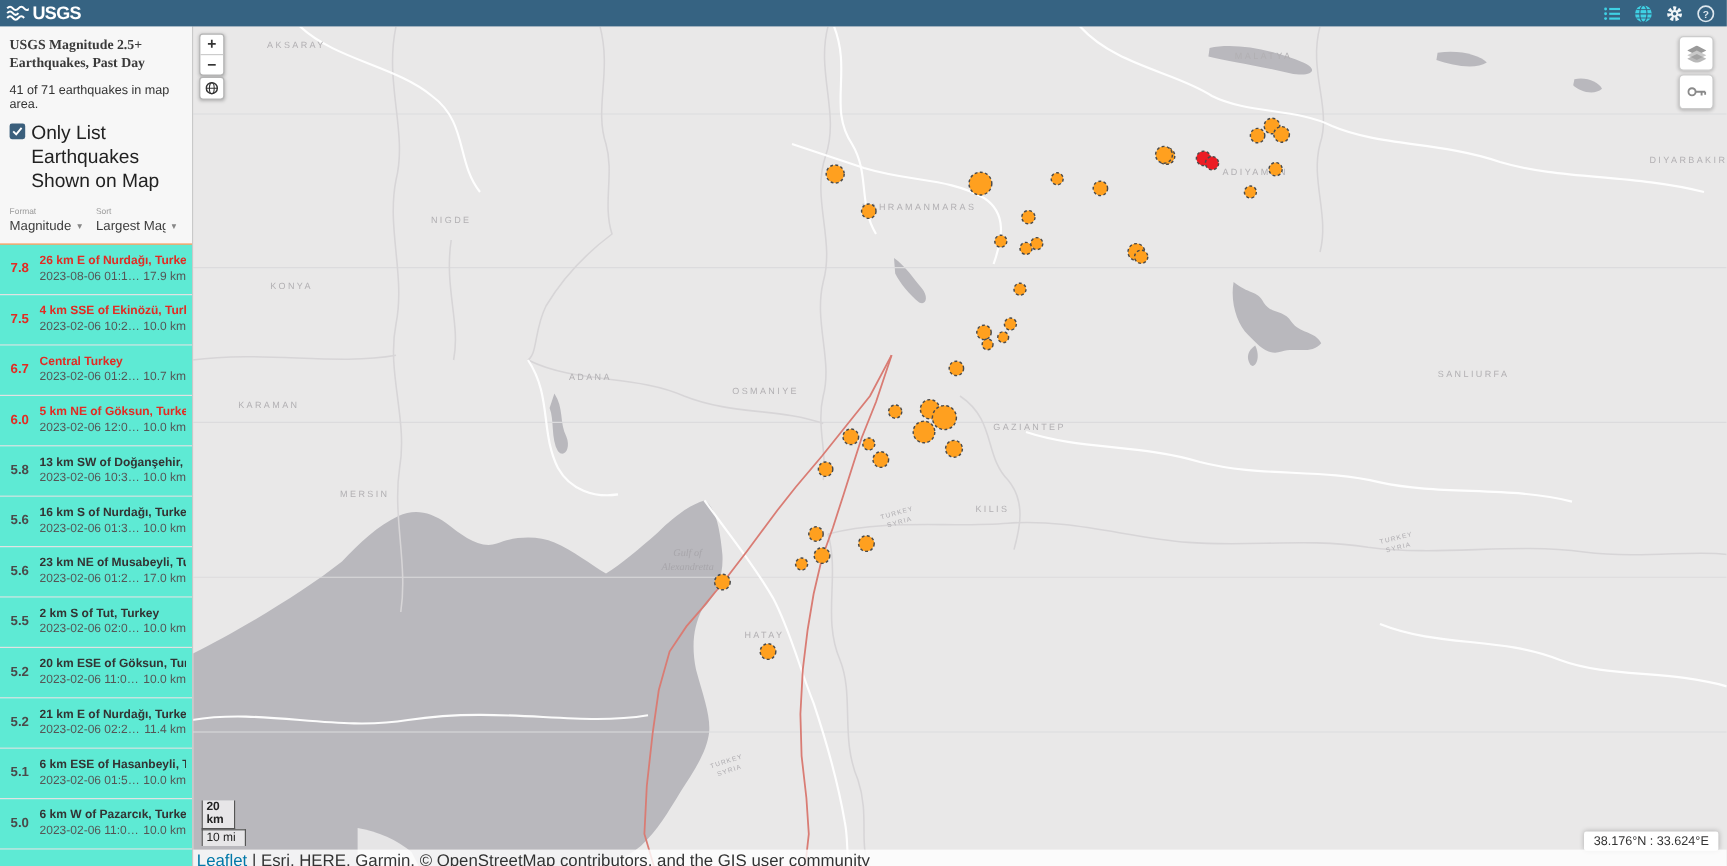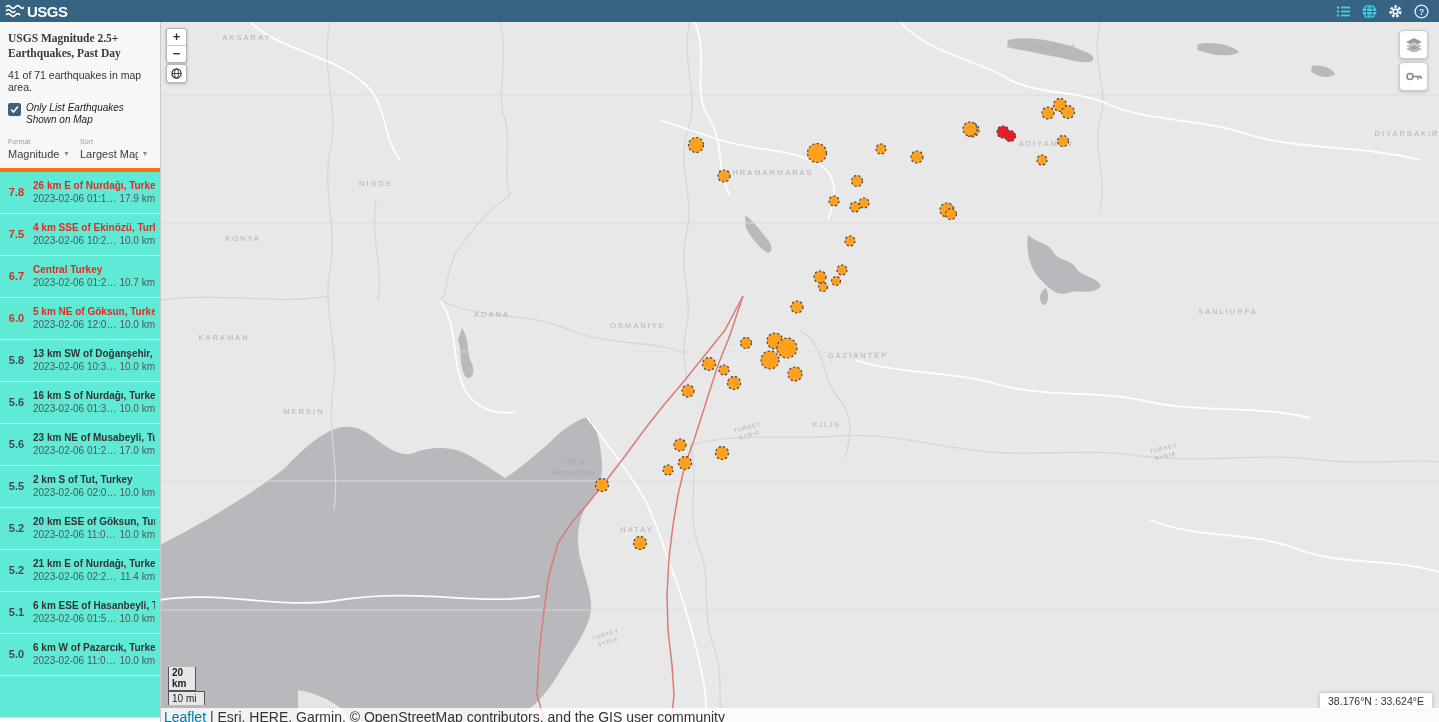--- a/index.html
+++ b/index.html
@@ -11,25 +11,25 @@
           display:flex;align-items:center;}
   .logo{display:flex;align-items:center;margin-left:5px;color:#fff;font-weight:bold;
         font-size:15px;letter-spacing:-0.5px;}
   .logo svg{margin-right:3px;}
   .topbar-icons{margin-left:auto;margin-right:10px;display:flex;gap:11px;align-items:center;}
   .tb-icon{width:15px;height:15px;display:block;cursor:pointer;}
 
   
   .sidebar{position:absolute;top:22px;left:0;width:160px;bottom:0;background:#fff;
            border-right:1px solid #c9c9c9;z-index:50;overflow:hidden;}
-  .sb-header{background:#f7f7f7;padding:9px 8px 8px 8px;border-bottom:4px solid #f97316;}
+  .sb-header{background:#f7f7f7;padding:9px 8px 8px 8px;border-bottom:1px solid #f97316;}
   .sb-title{font-family:"Liberation Serif",serif;font-weight:bold;font-size:11.5px;
             color:#3a3a3a;line-height:1.3;}
   .sb-count{font-size:10.5px;color:#333;margin-top:8px;}
-  .sb-check{display:flex;margin-top:9px;gap:5px;font-size:10px;color:#222;line-height:1.25;font-style:italic;}
+  .sb-check{display:flex;margin-top:9px;gap:5px;font-size:16px;color:#222;line-height:1.25;}
   .checkbox{width:13px;height:13px;background:#3b5f7c;border-radius:2px;flex:none;margin-top:1px;
             display:flex;align-items:center;justify-content:center;cursor:pointer;}
   .sb-selects{display:flex;margin-top:11px;}
   .sel{cursor:pointer;}
   .sel-label{font-size:7px;color:#9a9a9a;margin-bottom:3px;}
   .sel-value{font-size:11px;color:#3c3c3c;display:flex;align-items:center;}
   .caret{font-size:8px;color:#888;margin-left:5px;}
   .sel-format{width:72px;}
   .sel-sort{flex:1;min-width:0;}
   .sel-sort .sel-value span{white-space:nowrap;overflow:hidden;max-width:58px;display:inline-block;}
@@ -147,21 +147,21 @@
         </div>
       </div>
     </div>
   </div>
   <div class="list" id="quake-list">
       <div class="row red">
         <div class="row-mag">7.8</div>
         <div class="row-main">
           <div class="row-title">26 km E of Nurdağı, Turkey</div>
           <div class="row-sub">
-            <span>2023-02-06 01:1…</span>
+            <span>2023-08-06 01:1…</span>
             <span>17.9 km</span>
           </div>
         </div>
       </div>
       <div class="row red">
         <div class="row-mag">7.5</div>
         <div class="row-main">
           <div class="row-title">4 km SSE of Ekinözü, Turk…</div>
           <div class="row-sub">
             <span>2023-02-06 10:2…</span>

